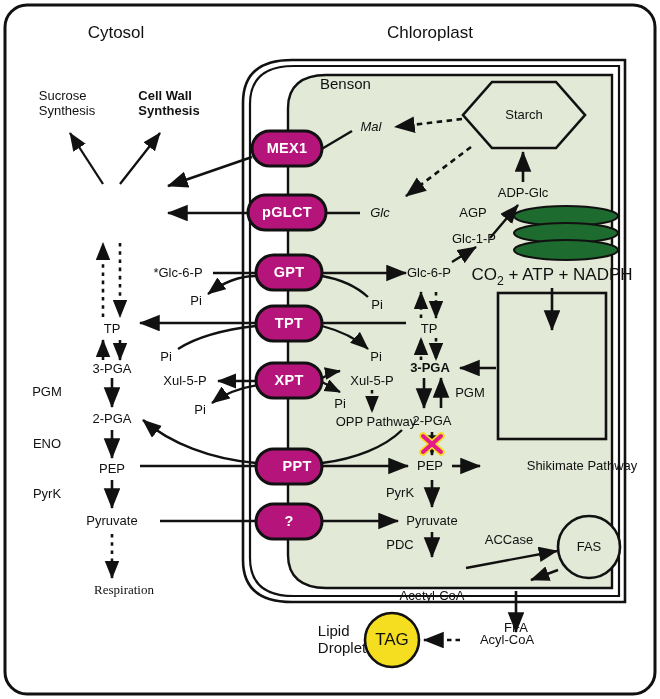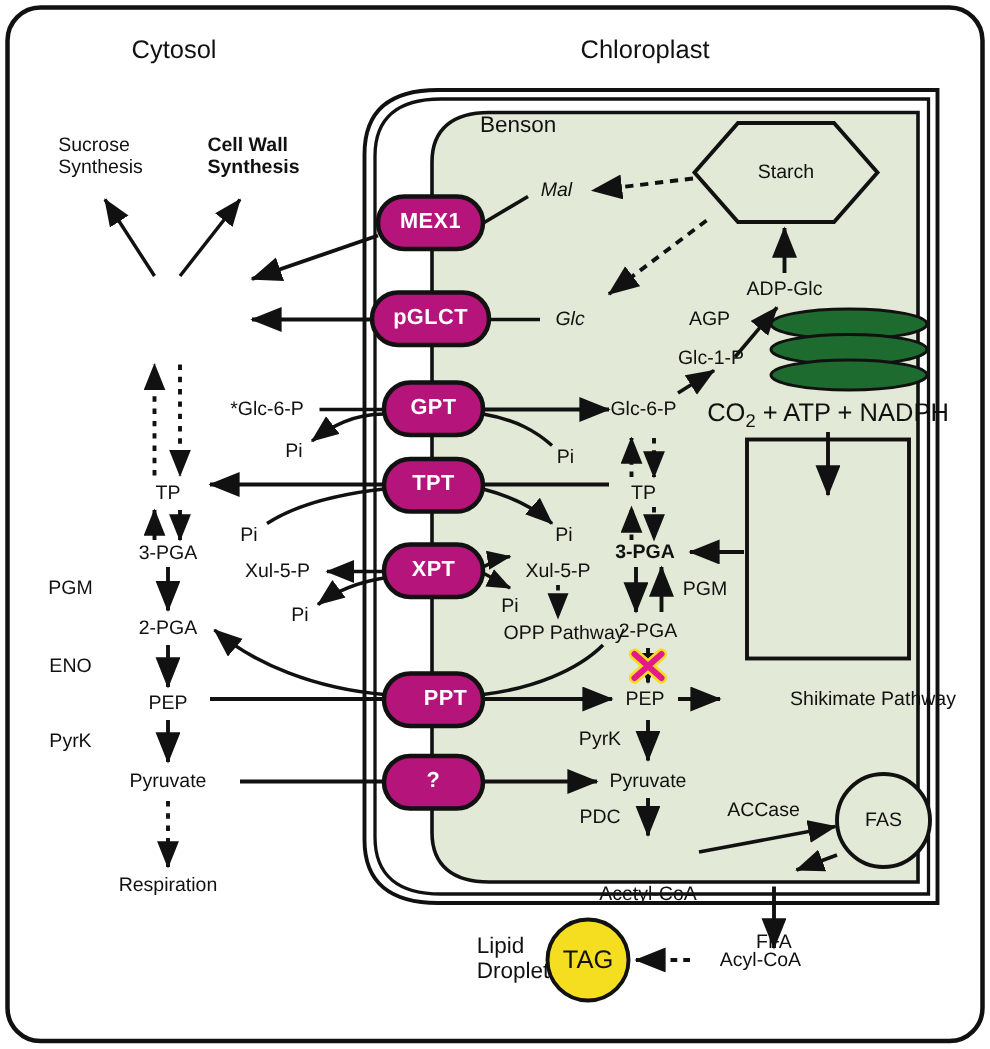--- a/index.html
+++ b/index.html
@@ -196,21 +196,21 @@
   <div class="lbl ctr t-met" style="left:166px;top:357px;">Pi</div>
   <div class="lbl ctr t-met" style="left:185px;top:381px;">Xul-5-P</div>
   <div class="lbl ctr t-met" style="left:200px;top:410px;">Pi</div>
   <div class="lbl ctr t-met" style="left:112px;top:369px;">3-PGA</div>
   <div class="lbl ctr t-enz" style="left:47px;top:392px;">PGM</div>
   <div class="lbl ctr t-met" style="left:112px;top:419px;">2-PGA</div>
   <div class="lbl ctr t-enz" style="left:47px;top:444px;">ENO</div>
   <div class="lbl ctr t-met" style="left:112px;top:469px;">PEP</div>
   <div class="lbl ctr t-enz" style="left:47px;top:494px;">PyrK</div>
   <div class="lbl ctr t-met" style="left:112px;top:521px;">Pyruvate</div>
-  <div class="lbl ctr t-met" style="left:112px;top:590px;">Respiration</div>
+  <div class="lbl ctr t-met" style="left:124px;top:590px;font-family:Liberation Serif, serif;">Respiration</div>
 
   <div class="lbl ctr t-met" style="left:524px;top:115px;">Starch</div>
   <div class="lbl ctr t-met" style="left:371px;top:127px;font-style:italic;">Mal</div>
   <div class="lbl ctr t-met" style="left:380px;top:213px;font-style:italic;">Glc</div>
   <div class="lbl ctr t-met" style="left:523px;top:193px;">ADP-Glc</div>
   <div class="lbl ctr t-enz" style="left:473px;top:213px;">AGP</div>
   <div class="lbl ctr t-met" style="left:474px;top:239px;">Glc-1-P</div>
   <div class="lbl ctr t-met" style="left:429px;top:273px;">Glc-6-P</div>
   <div class="lbl ctr t-met" style="left:377px;top:305px;">Pi</div>
   <div class="lbl ctr t-met" style="left:429px;top:329px;">TP</div>

